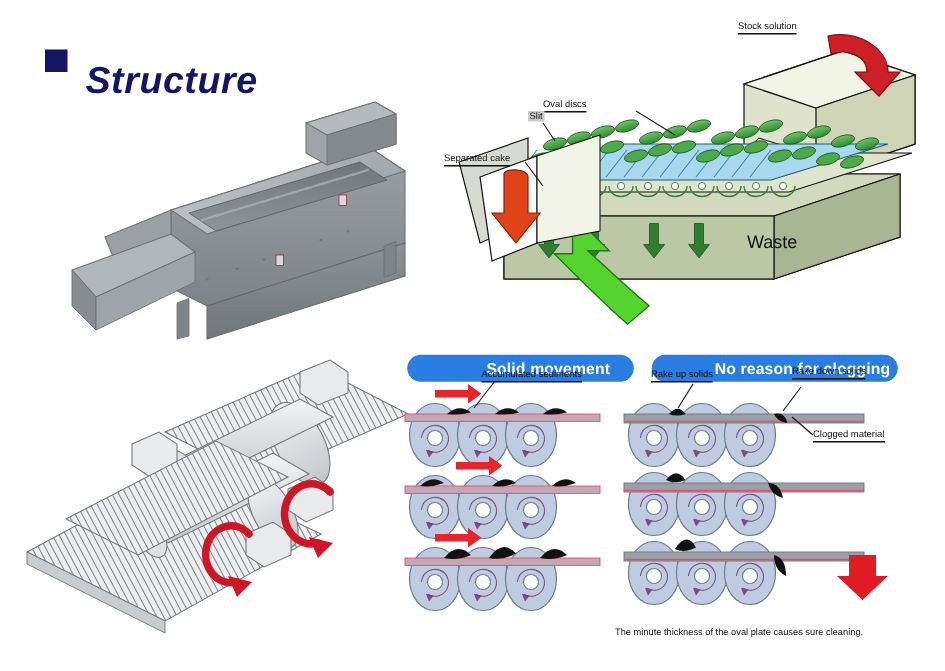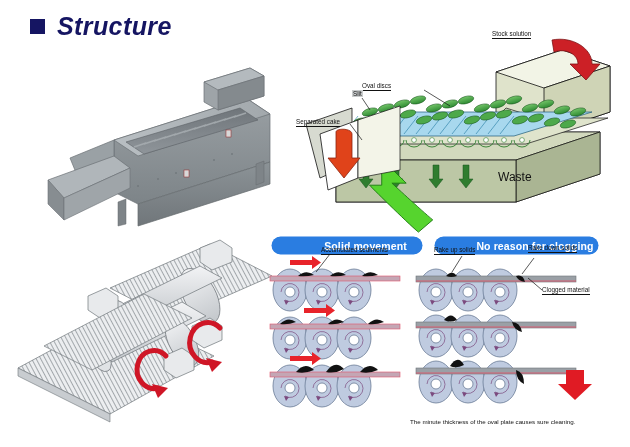--- a/index.html
+++ b/index.html
@@ -9,21 +9,21 @@
     font-family:"Liberation Sans","DejaVu Sans",sans-serif;
     background:#ffffff;
   }
   .page{position:absolute;inset:0;}
 
   
   .title-row{position:absolute;left:30px;top:14px;display:flex;align-items:center;gap:12px;}
   .title-bullet{width:15px;height:15px;background:#151562;display:block;}
   .title-text{
     font-size:25px;font-weight:bold;font-style:italic;color:#151562;
-    letter-spacing:.4px;line-height:1;
+    letter-spacing:.4px;line-height:1;margin-top:28px;
   }
 
   
   .panel{position:absolute;}
   svg{display:block;overflow:visible;}
   .lbl{
     font-size:6.3px;color:#111;white-space:nowrap;
     font-family:"Liberation Sans","DejaVu Sans",sans-serif;
   }
   .lbl.u{border-bottom:.7px solid #111;padding-bottom:.5px;}
@@ -115,21 +115,21 @@
       <g fill="#6a7074" opacity=".7">
         <circle cx="140" cy="127" r="1"></circle>
           <circle cx="158" cy="121" r="1"></circle>
         <circle cx="196" cy="108" r="1"></circle>
           <circle cx="214" cy="102" r="1"></circle>
         <circle cx="120" cy="134" r="1"></circle>
       </g>
     </svg>
   </div>
 
-  <div class="panel" style="left:300px;top:28px;width:330px;height:200px;text-align:center;">
+  <div class="panel" style="left:300px;top:12px;width:330px;height:200px;text-align:center;">
     <svg viewBox="0 0 330 200" width="330" height="200">
       <defs>
         <linearGradient id="discG" x1="0" y1="0" x2="0" y2="1">
           <stop offset="0" stop-color="#72c468"></stop>
             <stop offset="1" stop-color="#2e8a32"></stop>
         </linearGradient>
       </defs>
 
       <polygon points="196,44 262,22 310,38 310,84 244,106 196,90" fill="#dfe3cb" stroke="#111" stroke-width=".8"></polygon>
       <polygon points="196,44 262,22 310,38 244,60" fill="#f2f4e6" stroke="#111" stroke-width=".8"></polygon>

